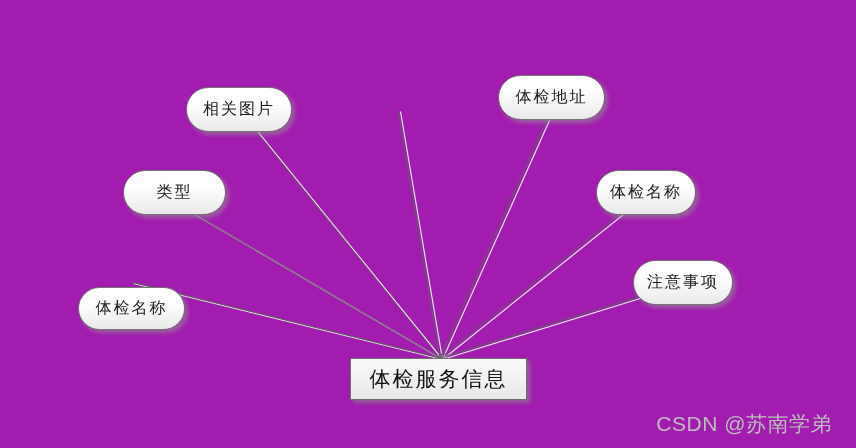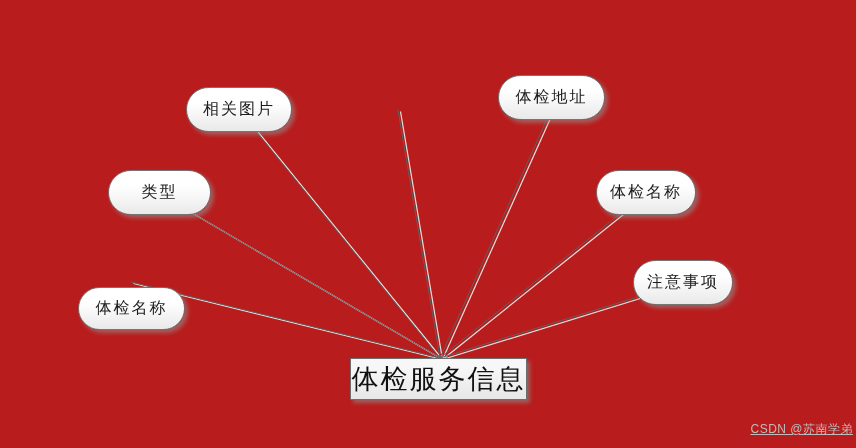--- a/index.html
+++ b/index.html
@@ -5,21 +5,21 @@
   html, body {
     margin: 0;
     padding: 0;
     background: #ffffff;
     font-family: "Liberation Sans", "DejaVu Sans", sans-serif;
   }
   .canvas {
     position: relative;
     width: 856px;
     height: 448px;
-    background: #b91c1c;
+    background: #a21caf;
     overflow: hidden;
   }
   .connector-layer {
     position: absolute;
     left: 0;
     top: 0;
     width: 856px;
     height: 448px;
   }
   .attr-node {
@@ -39,34 +39,33 @@
   }
   .entity-node {
     position: absolute;
     box-sizing: border-box;
     border: 1px solid #6e6e6e;
     background: linear-gradient(180deg, #f7f7f7 20%, #e7e7e7 100%);
     box-shadow: 3px 3px 4px rgba(140,140,140,0.6);
     display: flex;
     align-items: center;
     justify-content: center;
-    font-size: 27px;
+    font-size: 21px;
     letter-spacing: 2px;
     color: #111111;
     white-space: nowrap;
   }
   .watermark {
     position: absolute;
-    right: 3px;
+    right: 24px;
     bottom: 10px;
-    font-size: 12px;
+    font-size: 21px;
     letter-spacing: 0.5px;
     color: #bdbdbd;
     white-space: nowrap;
-    text-decoration: underline;
   }
 </style>
 </head>
 <body>
 
 <div class="canvas">
 
   <svg class="connector-layer" viewBox="0 0 856 448" xmlns="http://www.w3.org/2000/svg">
 
     <g stroke="#e3e3e3" stroke-width="1.2" transform="translate(2.5,1.5)">
@@ -88,21 +87,21 @@
       <line x1="131" y1="282" x2="440" y2="358"></line>
       <line x1="683" y1="283" x2="440" y2="358"></line>
     </g>
   </svg>
 
   <div class="attr-node" style="left:186px; top:87px; width:106px; height:45px;">相关图片</div>
 
 
   <div class="attr-node" style="left:498px; top:75px; width:107px; height:45px;">体检地址</div>
 
-  <div class="attr-node" style="left:108px; top:170px; width:103px; height:45px;">类型</div>
+  <div class="attr-node" style="left:123px; top:170px; width:103px; height:45px;">类型</div>
 
   <div class="attr-node" style="left:596px; top:170px; width:100px; height:45px;">体检名称</div>
 
   <div class="attr-node" style="left:78px; top:260px; width:107px; height:43px;margin-top:27px;">体检名称</div>
 
   <div class="attr-node" style="left:633px; top:260px; width:100px; height:45px;">注意事项</div>
 
   <div class="entity-node" style="left:350px; top:358px; width:177px; height:42px;">体检服务信息</div>
 
   <div class="watermark">CSDN @苏南学弟</div>

